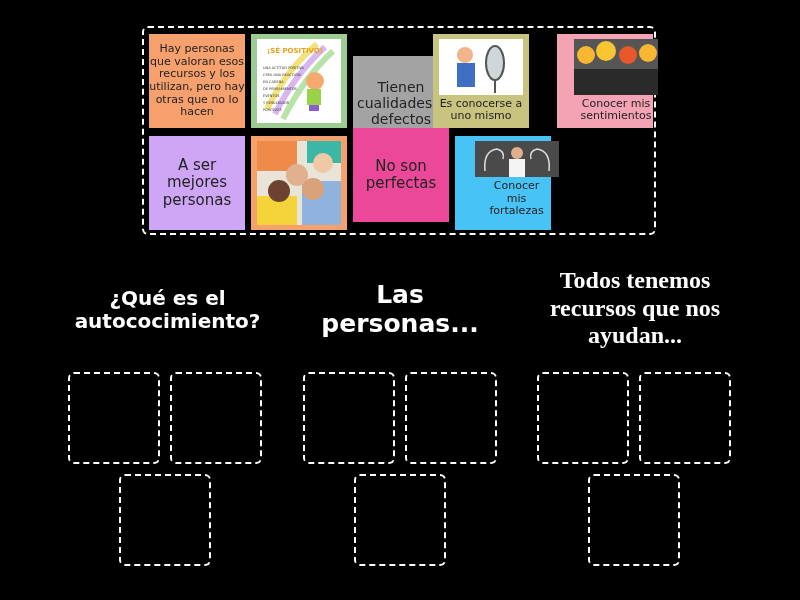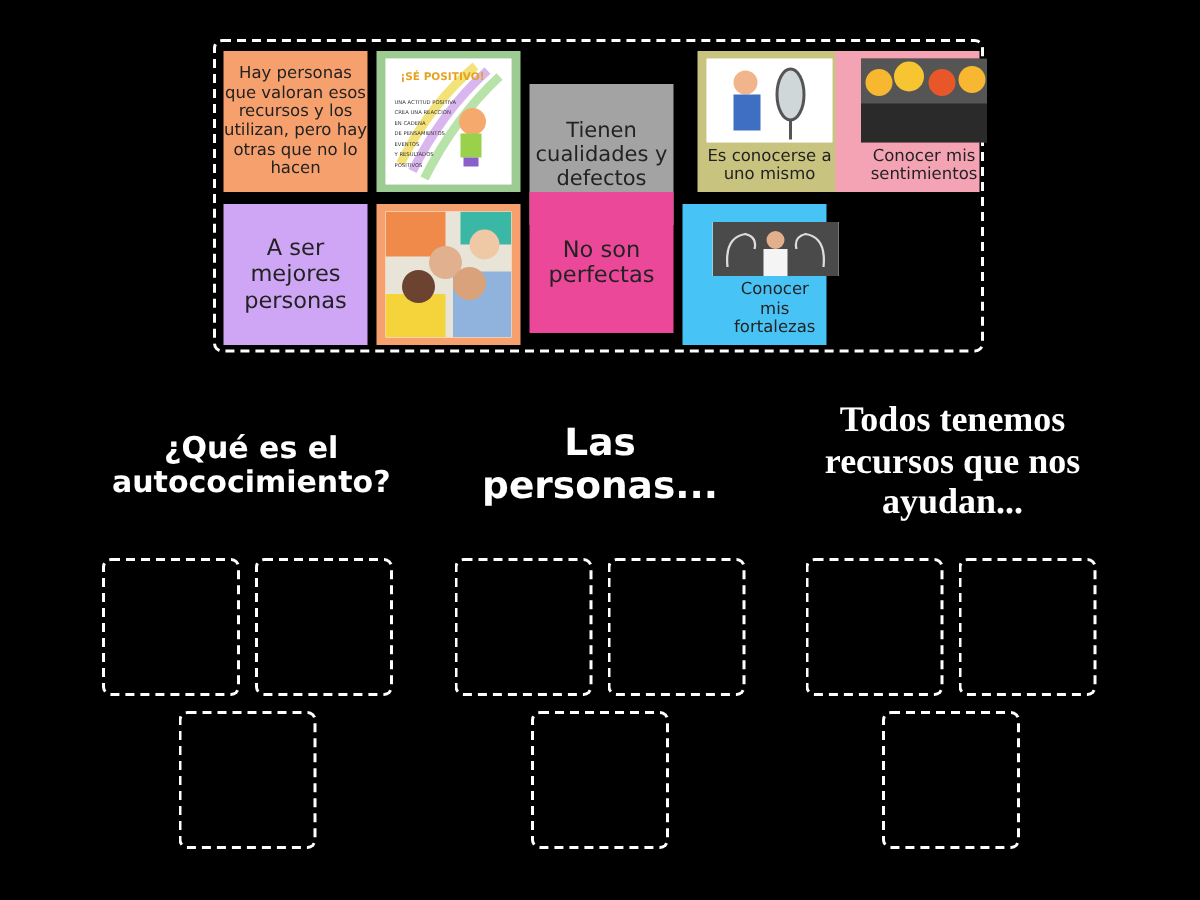--- a/index.html
+++ b/index.html
@@ -3,21 +3,21 @@
 <meta charset="utf-8">
 <style>
   html, body { margin:0; padding:0; }
   body { width:800px; height:600px; background:#000; position:relative; overflow:hidden; font-family:"DejaVu Sans","Liberation Sans",sans-serif; }
   .pool { position:absolute; left:142px; top:26px; width:514px; height:209px; border:2px dashed #fff; border-radius:6px; box-sizing:border-box; }
   .card { position:absolute; width:96px; height:94px; display:flex; align-items:center; justify-content:center; text-align:center; box-sizing:border-box; color:#222; cursor:grab; }
   .card .txt { line-height:1.15; }
   .t-sm { font-size:11px; }
   .t-md { font-size:14px; }
   .t-lg { font-size:15px; }
-  .imgcard { flex-direction:column; justify-content:flex-end; padding:5px; }
+  .imgcard { flex-direction:column; justify-content:flex-start; padding:5px; }
   .imgbox { width:84px; height:84px; background:#fff; position:relative; overflow:hidden; }
   .imgbox.small { height:56px; }
   .cap { font-size:11px; line-height:1.15; margin-top:3px; color:#222; }
   .cat { position:absolute; color:#fff; text-align:center; font-weight:bold; line-height:1.15; }
   .slot { position:absolute; width:92px; height:92px; border:2px dashed #fff; border-radius:6px; box-sizing:border-box; }
 </style>
 </head>
 <body>
 
 <div class="pool"></div>
@@ -47,21 +47,21 @@
       <rect x="50" y="50" width="14" height="16" fill="#9ad14b"></rect>
       <rect x="52" y="66" width="10" height="6" fill="#8a5fc9"></rect>
     </svg>
   </div>
 </div>
 
 <div class="card" style="left:353px;top:34px;background:#a3a3a3;margin-top:22px;">
   <span class="txt t-md">Tienen cualidades y defectos</span>
 </div>
 
-<div class="card imgcard" style="left:465px;top:34px;background:#c8c47f;">
+<div class="card imgcard" style="left:433px;top:34px;background:#c8c47f;">
   <div class="imgbox small">
     <svg width="84" height="56" viewBox="0 0 84 56">
       <rect width="84" height="56" fill="#fff"></rect>
       <circle cx="26" cy="16" r="8" fill="#f2b48a"></circle>
       <rect x="18" y="24" width="18" height="24" fill="#3e6fc2"></rect>
       <ellipse cx="56" cy="24" rx="9" ry="17" fill="#cfd7d9" stroke="#555" stroke-width="2"></ellipse>
       <line x1="56" y1="41" x2="56" y2="54" stroke="#555" stroke-width="2"></line>
     </svg>
   </div>
   <div class="cap">Es conocerse a uno mismo</div>

